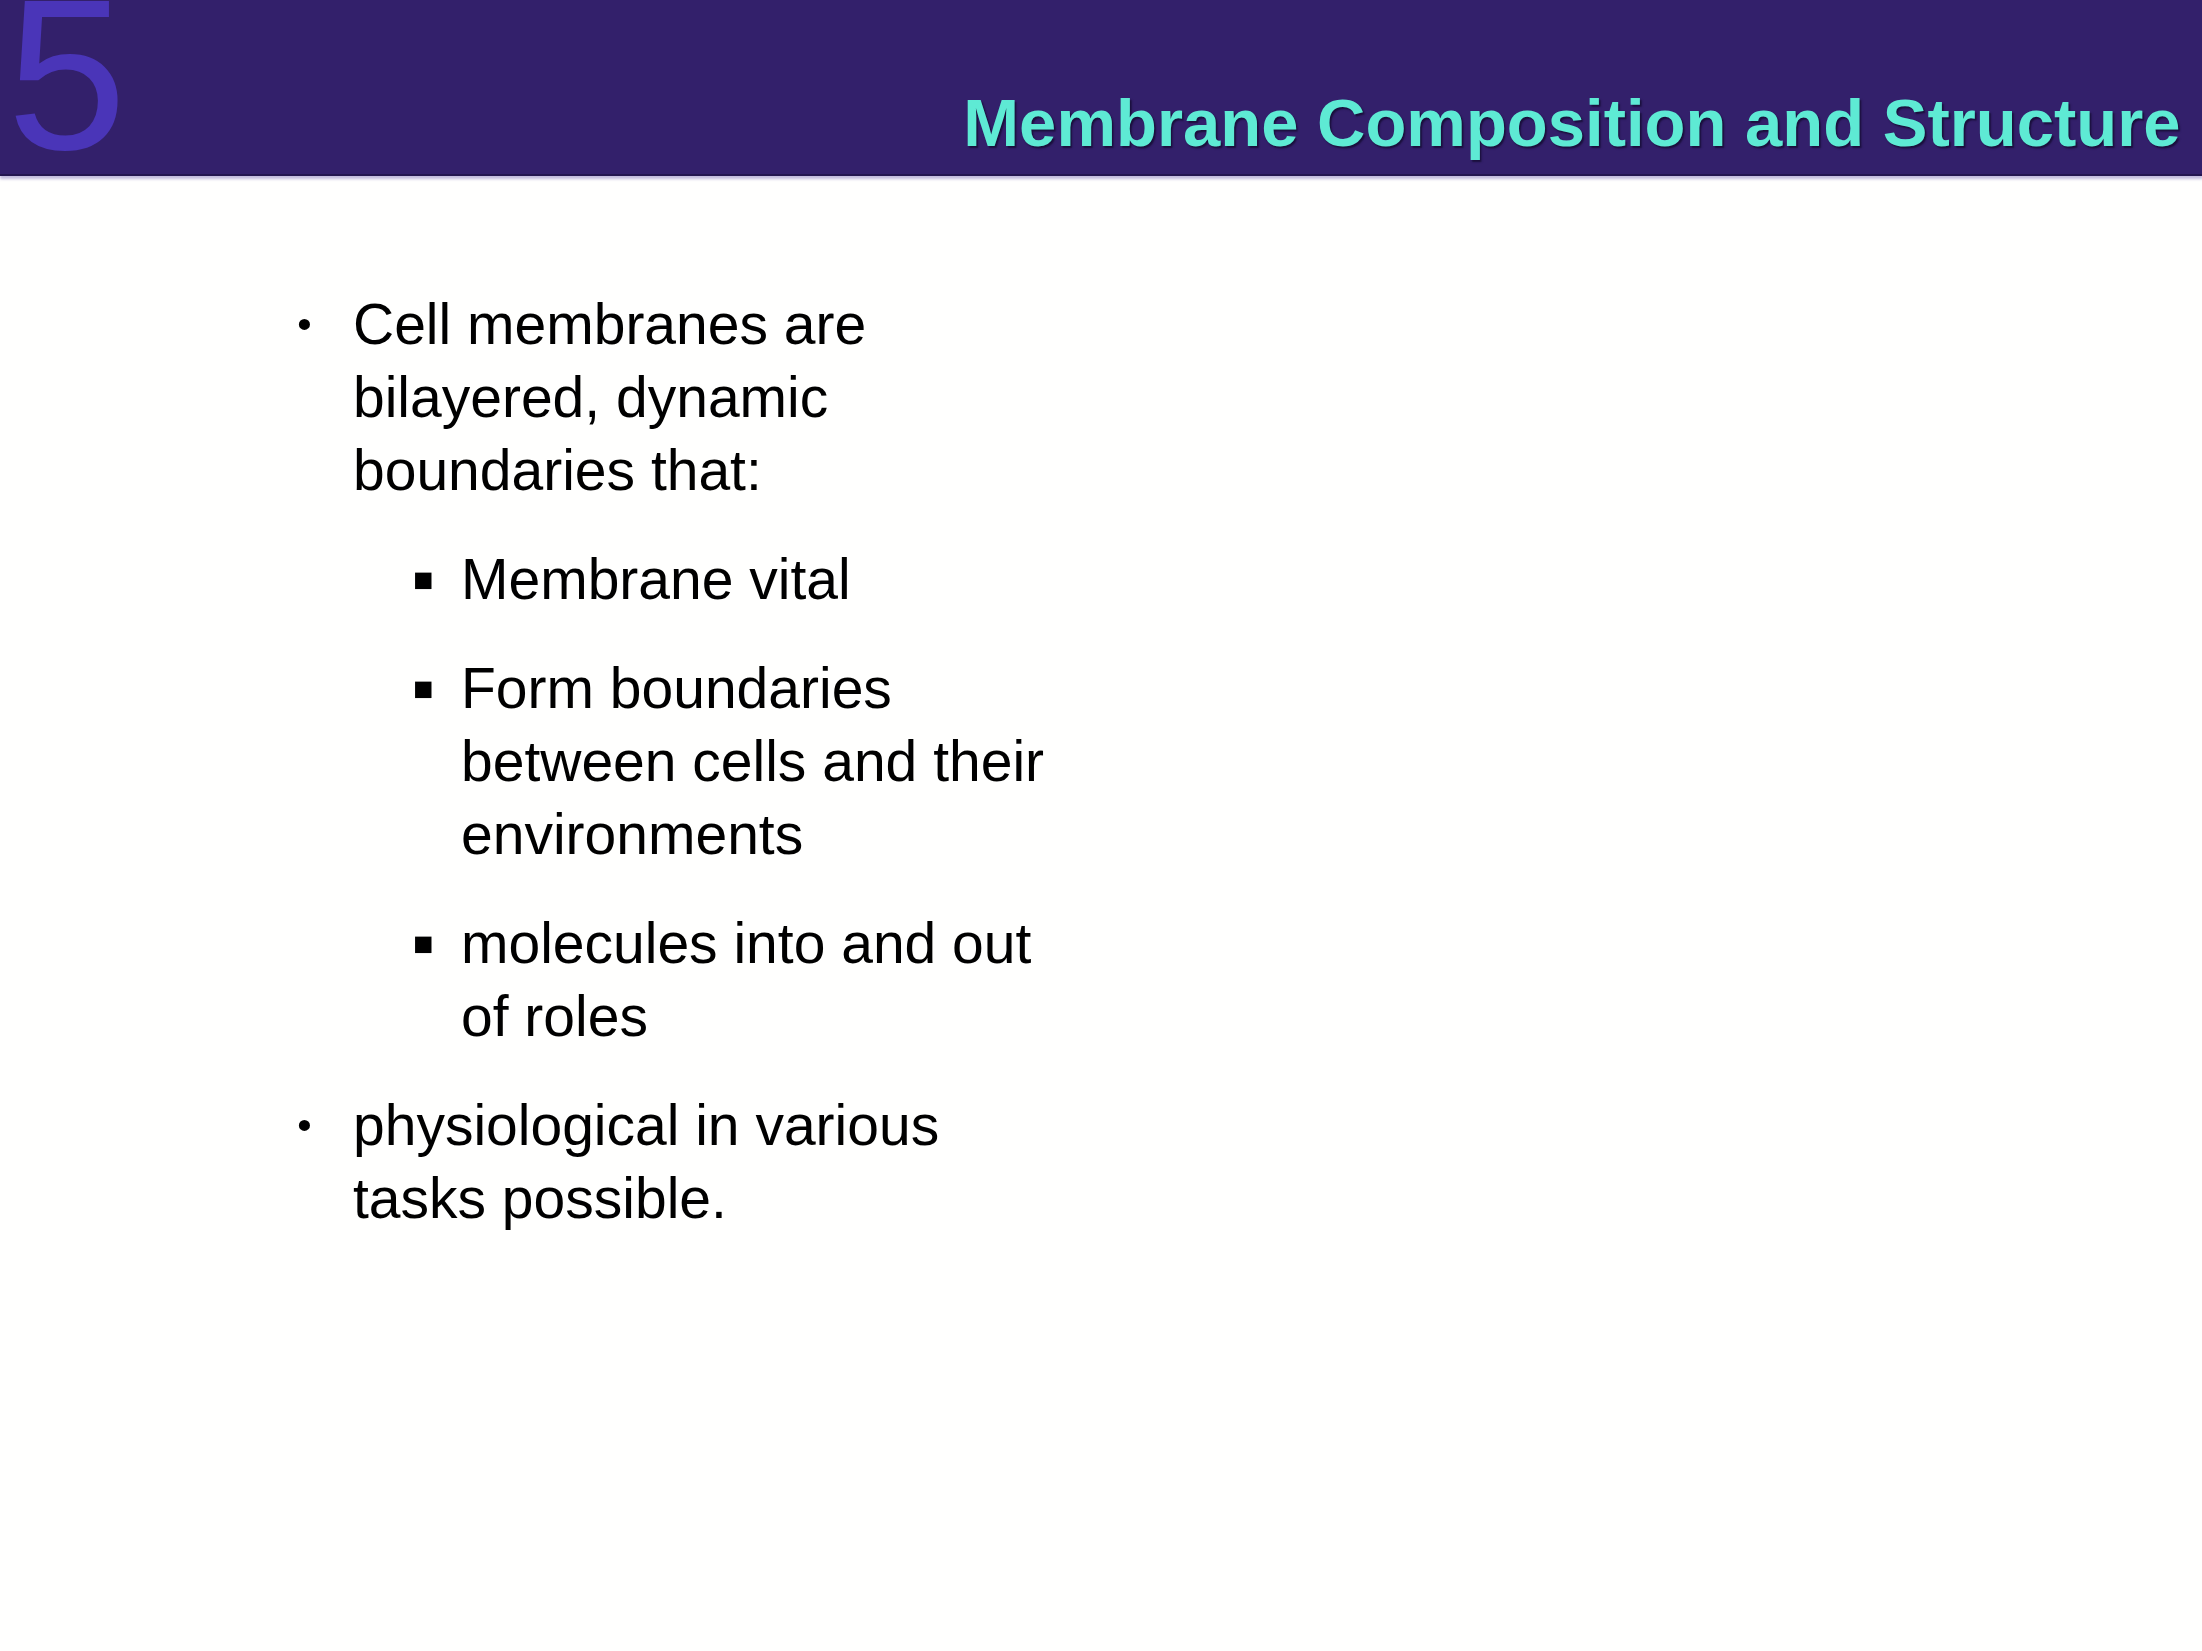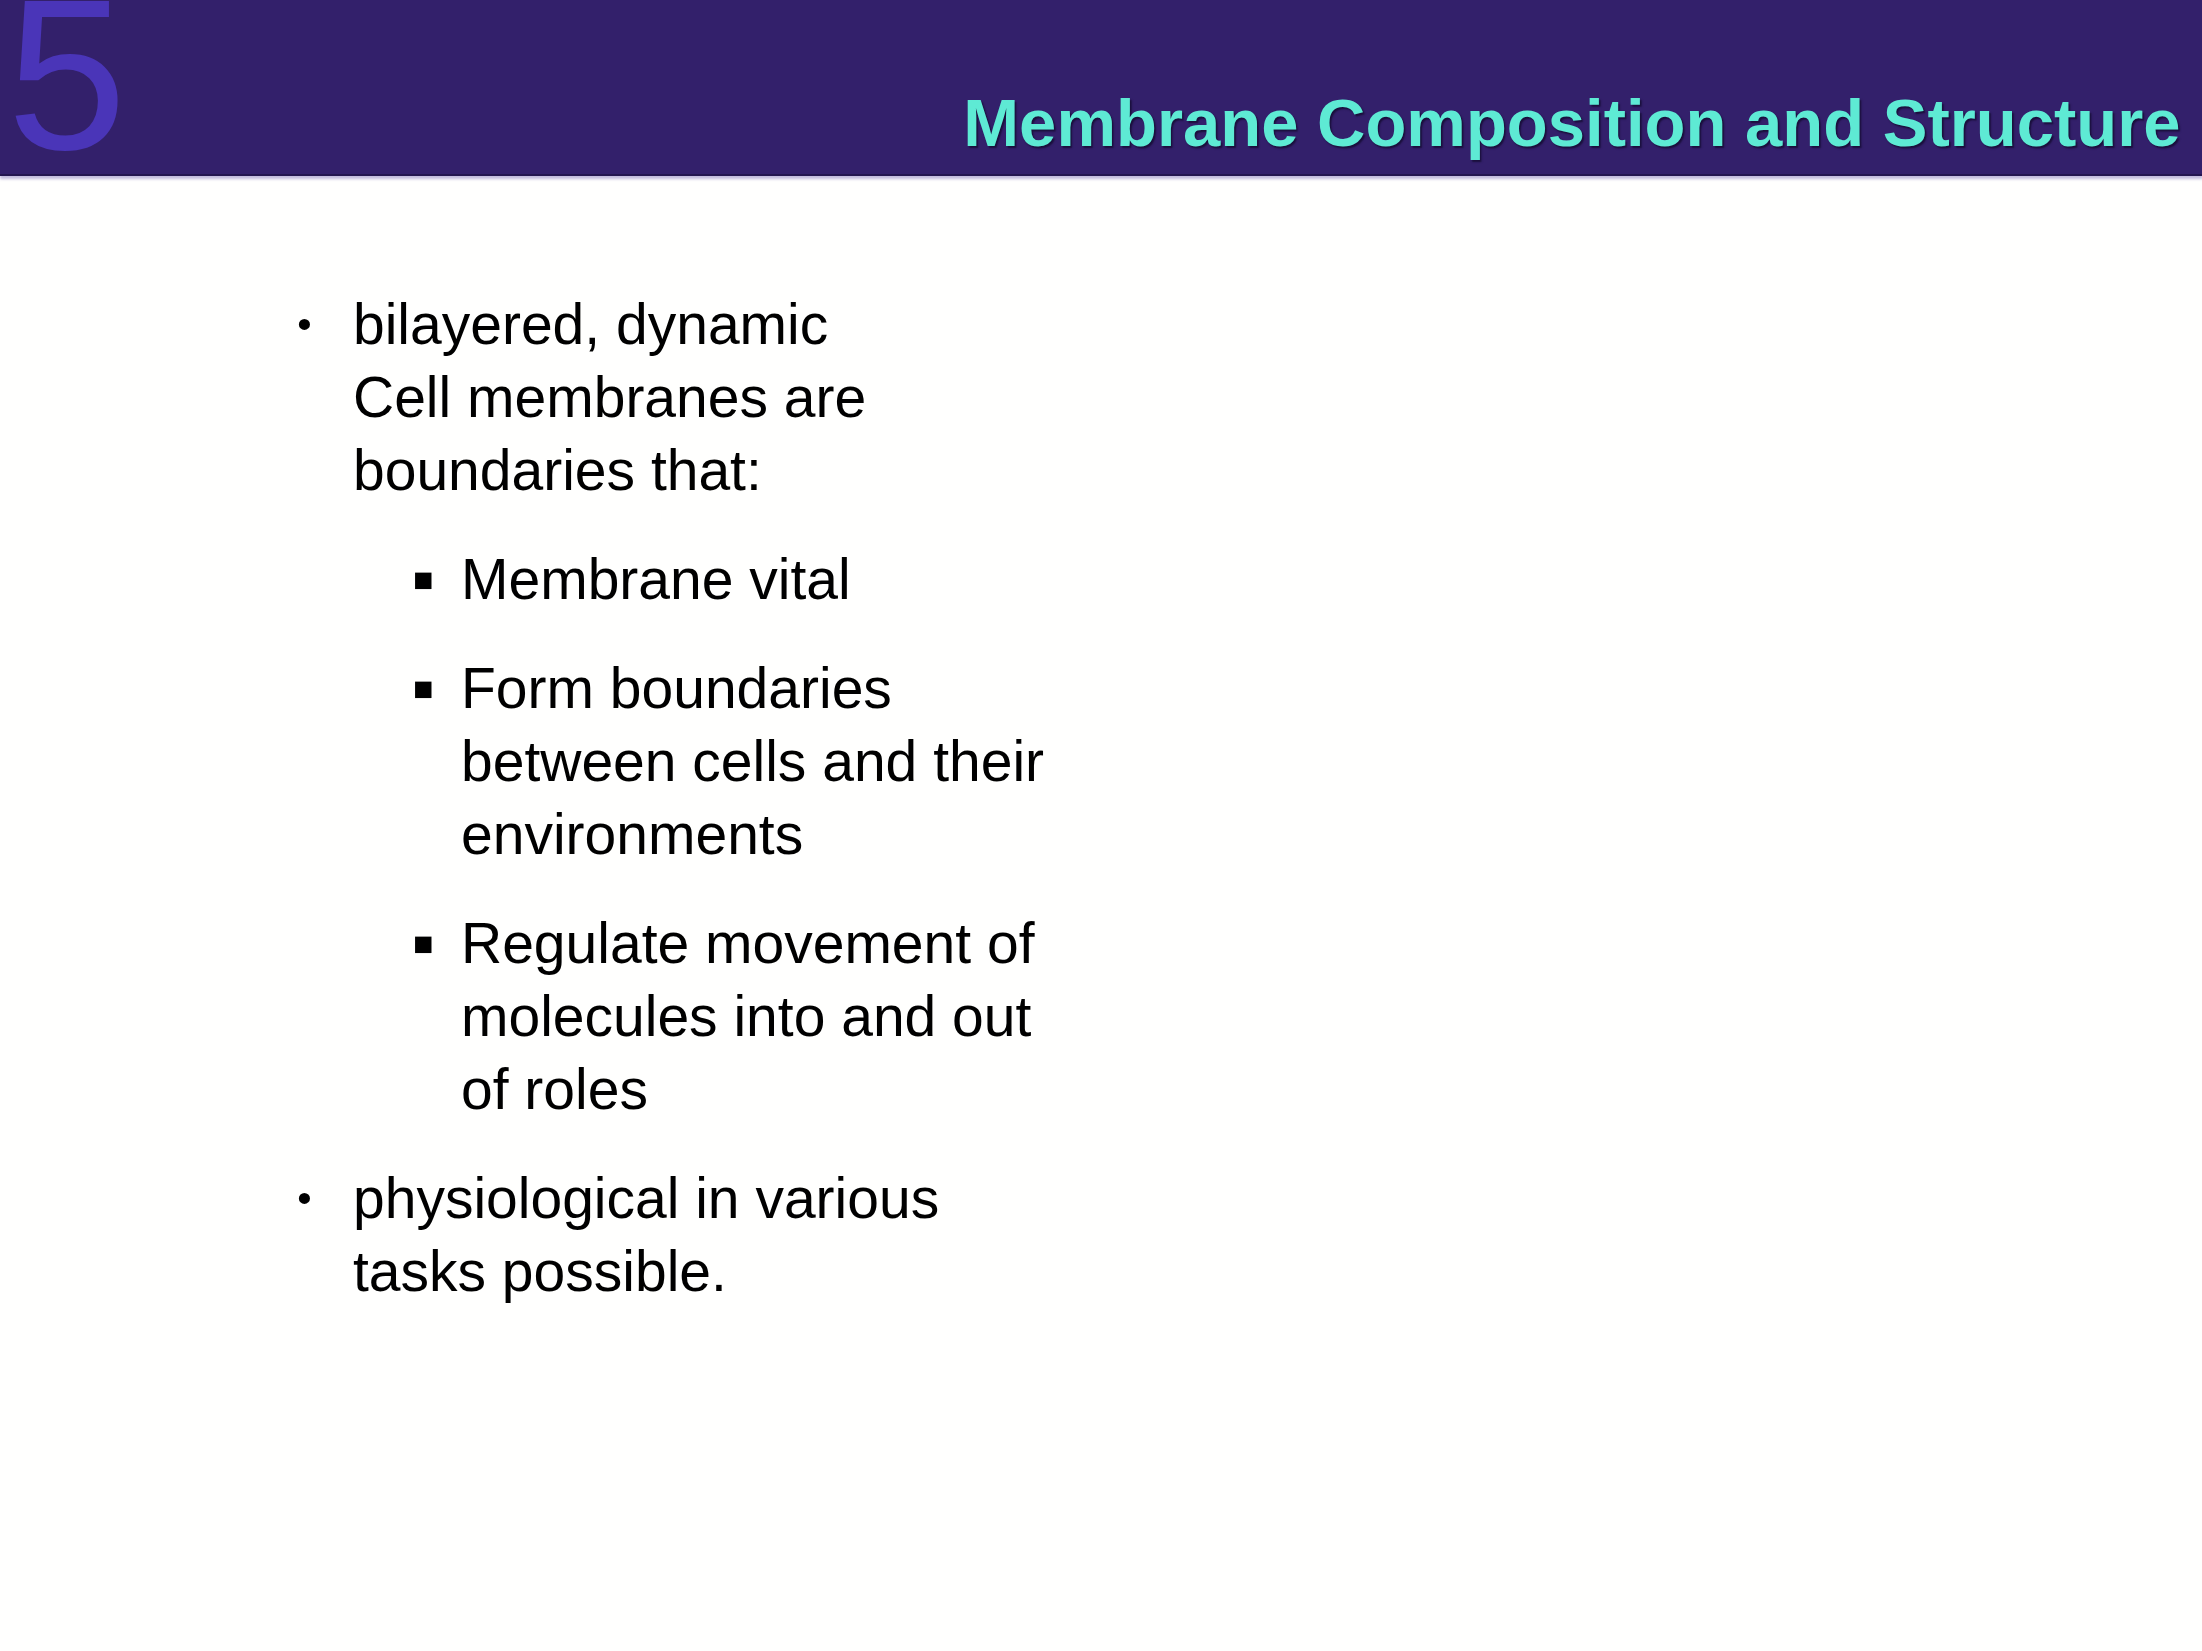--- a/index.html
+++ b/index.html
@@ -20,40 +20,39 @@
 <body>
 
 <div class="header">
   <div class="chapter-num">5</div>
   <div class="title">Membrane Composition and Structure</div>
 </div>
 
 <div class="content">
   <div class="l1">
     <span class="bullet">•</span>
+    <span class="line">Cell membranes are</span>
     <span class="line">bilayered, dynamic</span>
-    <span class="line">Cell membranes are</span>
     <span class="line">boundaries that:</span>
   </div>
   <div class="gap-sm"></div>
   <div class="l2">
     <span class="bullet">■</span>
     <span class="line">Membrane vital</span>
   </div>
   <div class="gap-md"></div>
   <div class="l2">
     <span class="bullet">■</span>
     <span class="line">Form boundaries</span>
     <span class="line">between cells and their</span>
     <span class="line">environments</span>
   </div>
   <div class="gap-md"></div>
   <div class="l2">
     <span class="bullet">■</span>
-    <span class="line">Regulate movement of</span>
     <span class="line">molecules into and out</span>
     <span class="line">of roles</span>
   </div>
   <div class="gap-md"></div>
   <div class="l1">
     <span class="bullet">•</span>
     <span class="line">physiological in various</span>
     <span class="line">tasks possible.</span>
   </div>
 </div>

